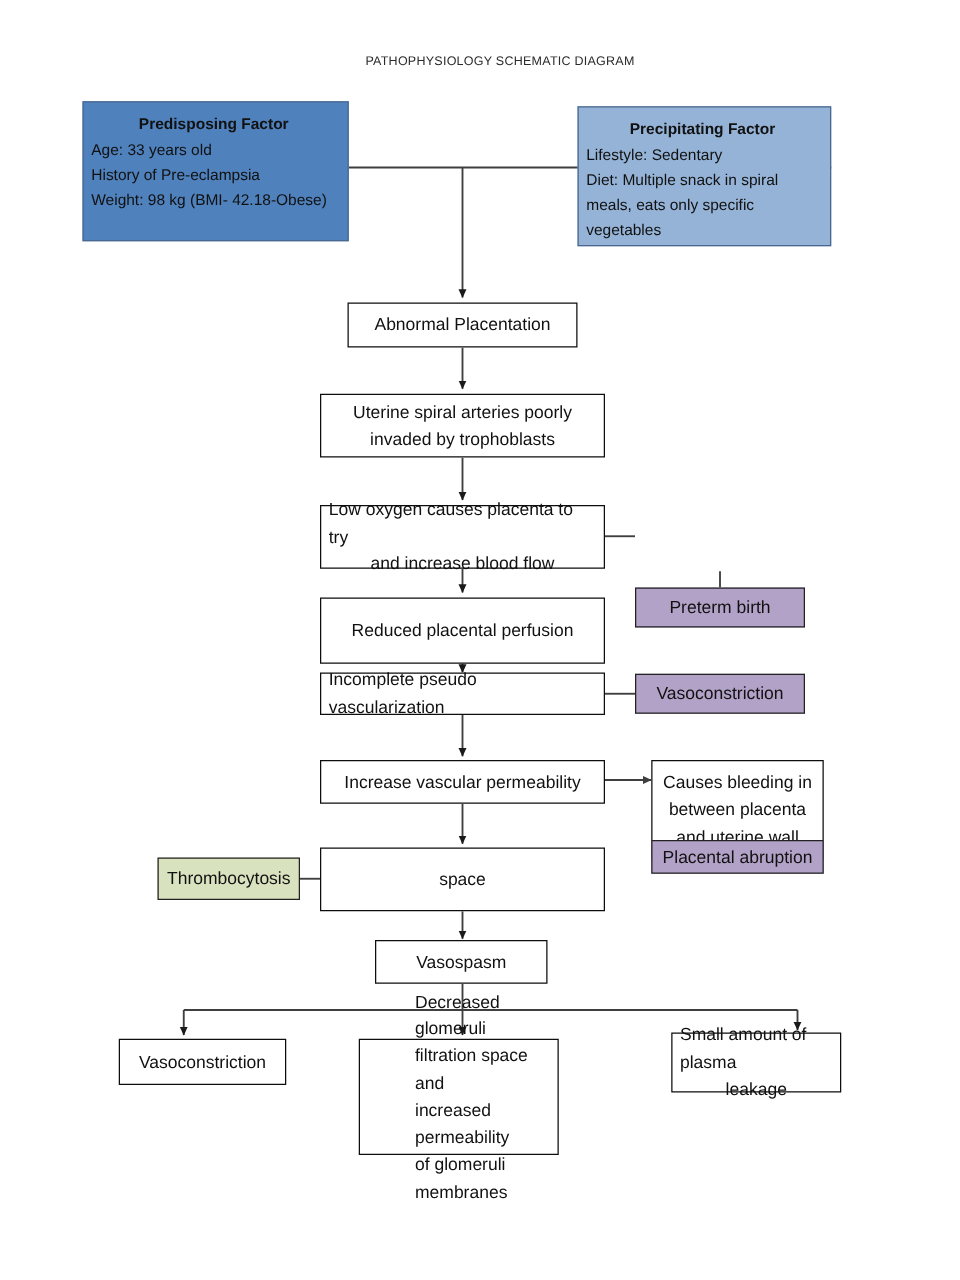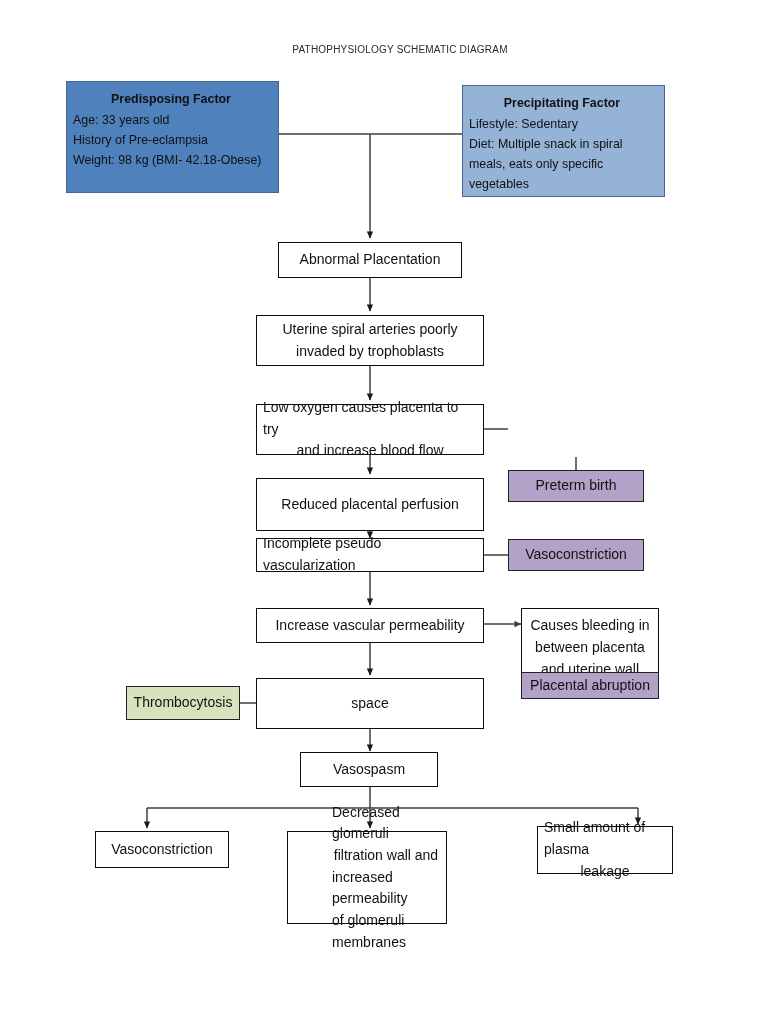--- a/index.html
+++ b/index.html
@@ -200,21 +200,21 @@
   <div class="node process" style="left:300px; top:752px; width:138px; height:35px;">
     <span class="line">Vasospasm</span>
   </div>
 
   <div class="node process" style="left:95px; top:831px; width:134px; height:37px;">
     <span class="line">Vasoconstriction</span>
   </div>
 
   <div class="node process" style="left:287px; top:831px; width:160px; height:93px;padding-left:44px;">
     <span class="line">Decreased glomeruli</span>
-    <span class="line">filtration wall and</span>
+    <span class="line">filtration space and</span>
     <span class="line">increased permeability</span>
     <span class="line">of glomeruli membranes</span>
   </div>
 
   <div class="node process" style="left:508px; top:826px; width:136px; height:48px;margin-left:29px;">
     <span class="line">Small amount of plasma</span>
     <span class="line">leakage</span>
   </div>
 
 

